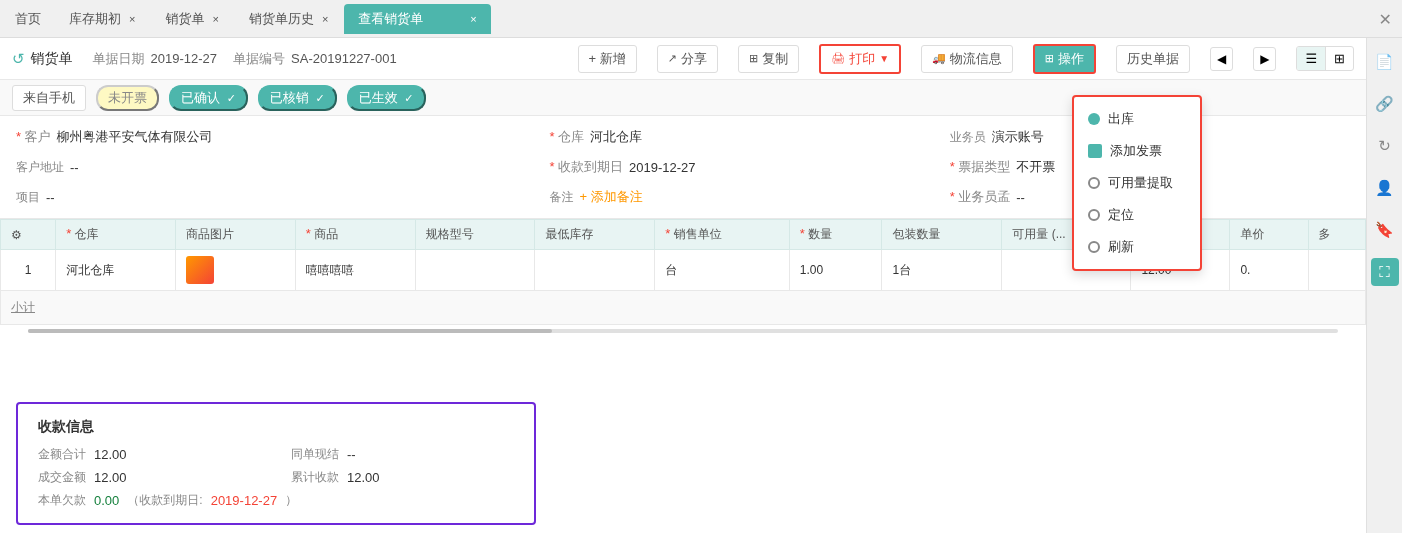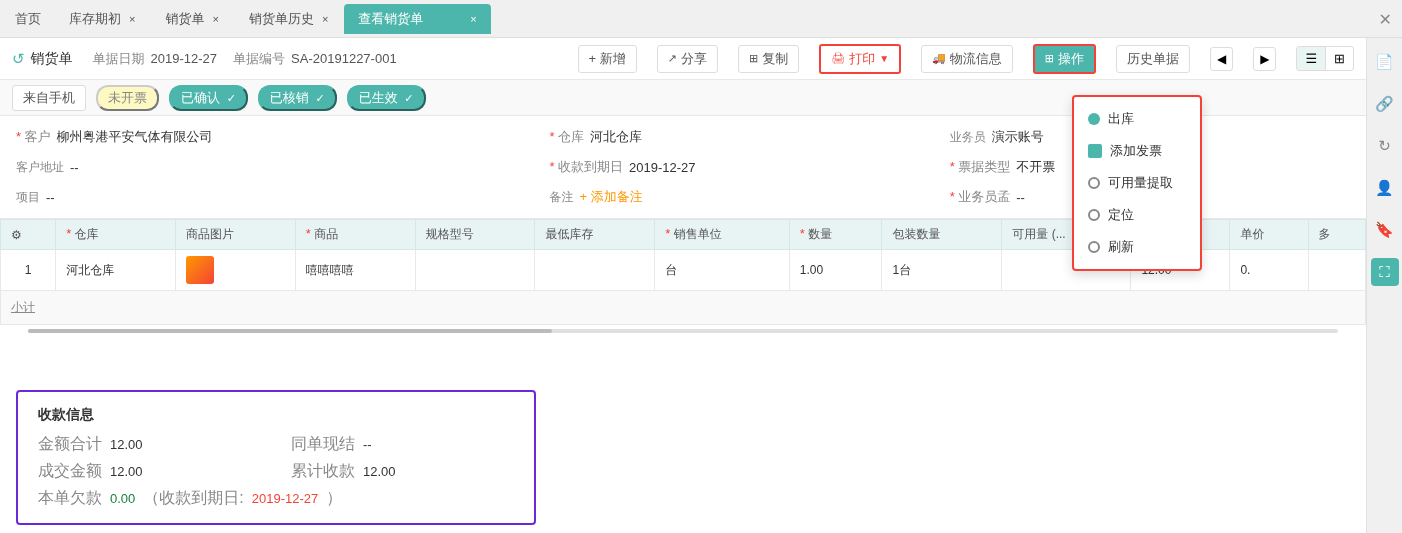--- a/index.html
+++ b/index.html
@@ -82,21 +82,21 @@
     .product-img { width: 28px; height: 28px; background: linear-gradient(135deg, #ff9800, #f44336); border-radius: 3px; display: flex; align-items: center; justify-content: center; }
 
     
     .payment-info {
       border: 2px solid #6d28d9; border-radius: 4px; padding: 14px 20px;
       margin: 8px 16px; background: #fff; max-width: 520px;
     }
     .payment-title { font-size: 14px; font-weight: 600; color: #333; margin-bottom: 10px; }
     .payment-rows { display: grid; grid-template-columns: 1fr 1fr; gap: 6px 30px; }
     .payment-row { display: flex; align-items: center; gap: 8px; }
-    .p-label { color: #888; font-size: 16px; }
+    .p-label { color: #888; font-size: 12px; }
     .p-value { color: #333; font-size: 13px; }
     .p-value.orange { color: #15803d; }
     .p-value.date-red { color: #f44336; }
 
     
     .dropdown-menu {
       position: absolute; top: 95px; right: 200px; background: #fff;
       border: 2px solid #f44336; border-radius: 4px; box-shadow: 0 4px 12px rgba(0,0,0,0.15);
       z-index: 100; padding: 6px 0; min-width: 130px;
     }

